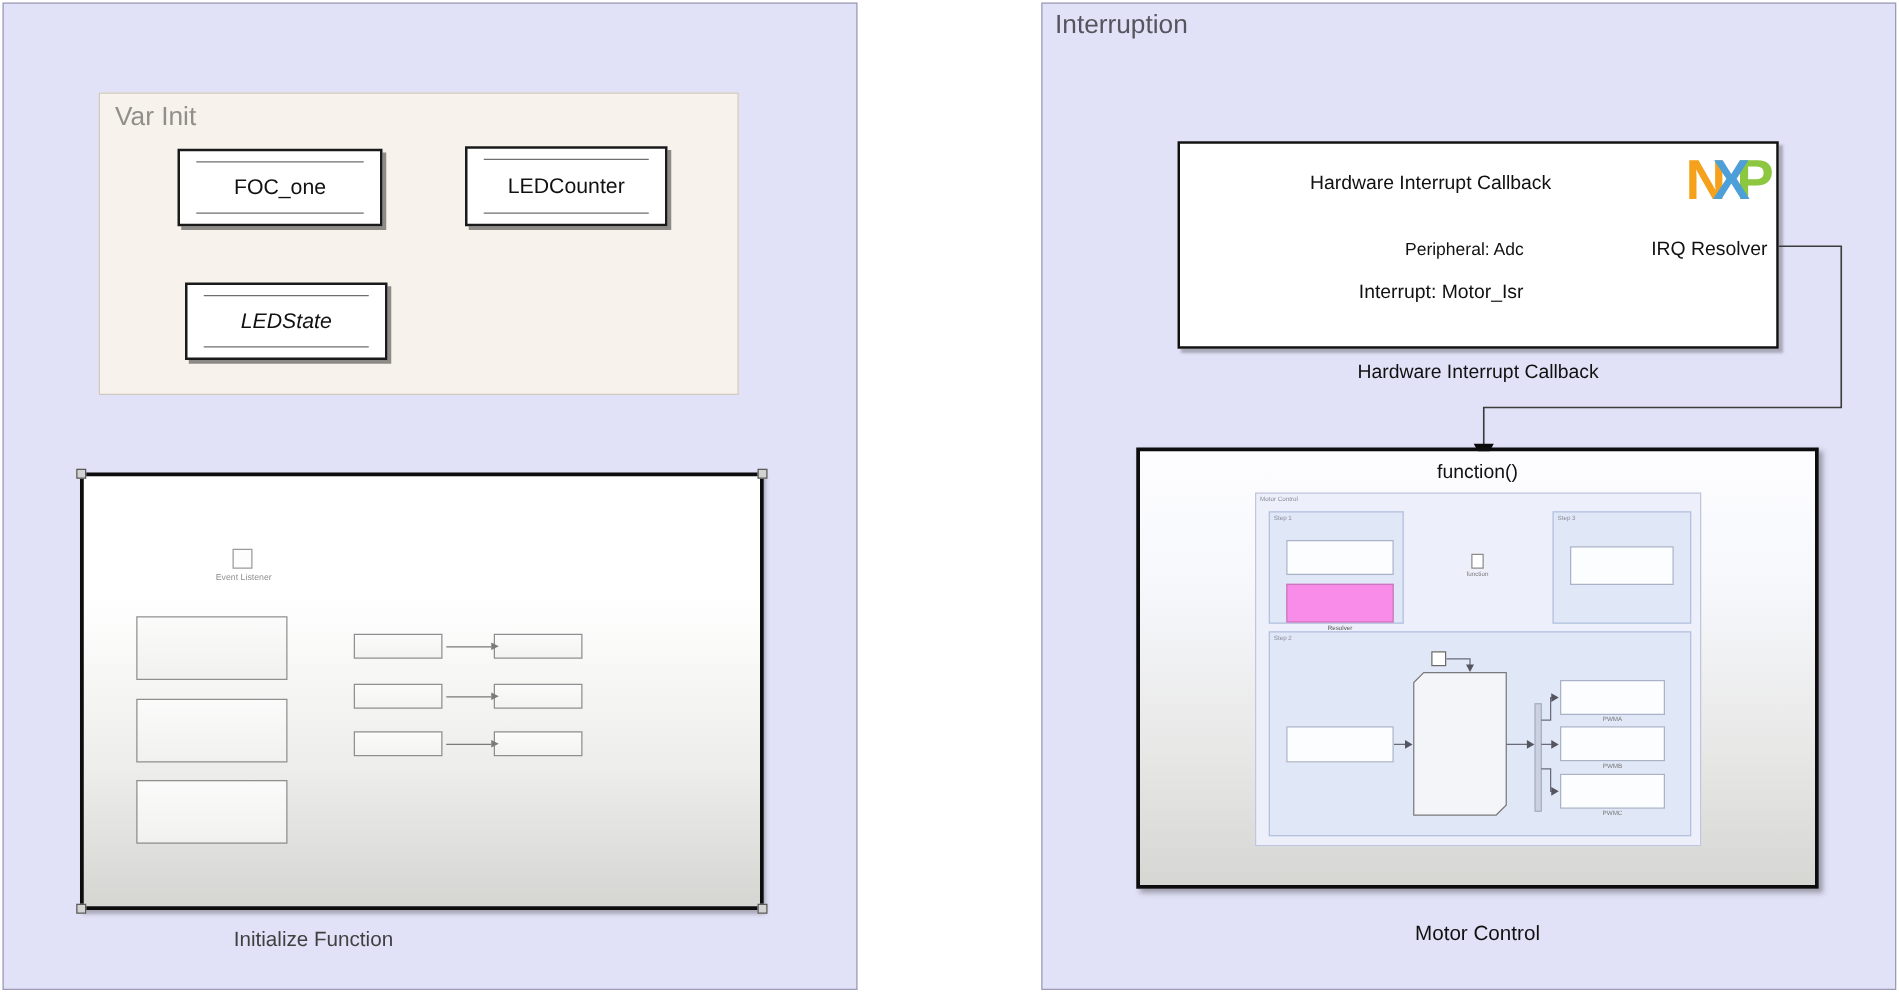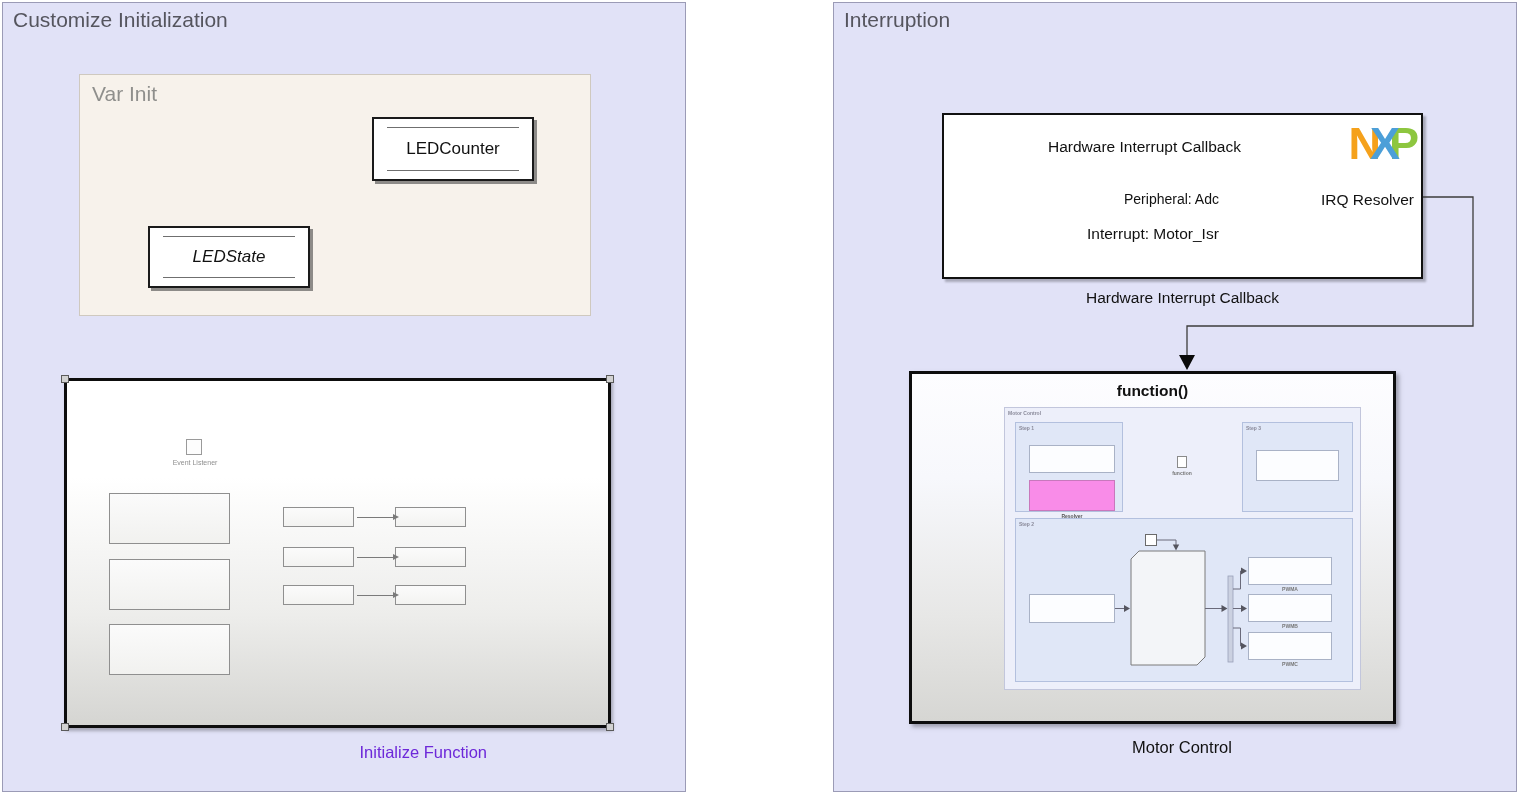--- a/index.html
+++ b/index.html
@@ -34,43 +34,43 @@
   #init-header { position:absolute; left:0; right:0; top:13px; display:flex; align-items:center; justify-content:center; gap:9px;
     font-size:18px; font-weight:bold; }
   #init-header svg { display:block; }
   #evt-block { position:absolute; left:119px; top:58px; width:16px; height:16px; border:1px solid #9A9A9A; background:#FDFDFD; }
   #evt-label { position:absolute; left:84px; top:78px; width:88px; text-align:center; font-size:7px; color:#8F8F8F; }
   .prev-lg { position:absolute; width:121px; height:51px; border:1px solid #8F8F8F; background:linear-gradient(#FBFBFB,#F1F1EF); }
   .prev-sm { position:absolute; width:71px; height:20px; border:1px solid #8F8F8F; background:linear-gradient(#FBFBFB,#F3F3F1); }
   .prev-arrow { position:absolute; left:290px; width:36px; height:1px; background:#7A7A7A; }
   .prev-arrow::after { content:""; position:absolute; right:-6px; top:-3px;
     border-left:6px solid #7A7A7A; border-top:3.5px solid transparent; border-bottom:3.5px solid transparent; }
-  #init-label { position:absolute; left:184px; top:740px; width:300px; text-align:right; font-size:16.5px; color:#6d28d9; }
+  #init-label { position:absolute; left:184px; top:740px; width:300px; text-align:left; font-size:16.5px; color:#404040; }
 
   
   #hw-block { position:absolute; left:108px; top:110px; width:481px; height:166px; background:#ffffff; border:2px solid #111;
     box-shadow:3px 3px 2px rgba(85,85,95,0.4); }
   #hw-title { position:absolute; left:104px; top:23px; font-size:15.5px; }
   #nxp-logo { position:absolute; right:4px; top:4px; display:flex; align-items:flex-start;
     font-weight:900; font-size:45px; line-height:1.1; letter-spacing:-2px; }
   #nxp-logo .n { color:#F5A11B; }
   #nxp-logo .x { color:#4C9FD8; margin-left:-9px; position:relative; z-index:2; }
   #nxp-logo .p { color:#8DC63F; margin-left:-9px; }
   #hw-peripheral { position:absolute; left:180px; top:76px;  font-size:14px; }
   #hw-interrupt  { position:absolute; left:143px; top:110px; font-size:15.5px; }
   #hw-port { position:absolute; right:7px; top:76px; font-size:15.5px; }
   #hw-label { position:absolute; left:108px; top:286px; width:481px; text-align:center; font-size:15.5px; }
 
   
   #connector-svg { position:absolute; left:0; top:0; width:684px; height:790px; pointer-events:none; }
 
   
-  #mc-block { position:absolute; left:75px; top:368px; width:487px; height:353px; border:3px solid #0D0D0D;
+  #mc-block { position:absolute; left:75px; top:355px; width:546px; height:353px; border:3px solid #0D0D0D;
     background:linear-gradient(180deg,#FDFDFF 0%,#F7F8FC 30%,#E7E7E6 70%,#D6D6D3 100%);
-    box-shadow:3px 3px 4px rgba(90,90,100,0.5);font-weight:bold; }
+    box-shadow:3px 3px 4px rgba(90,90,100,0.5); }
   #mc-header { position:absolute; left:0; right:0; top:8px; text-align:center; font-size:15.5px; }
   #mc-inner { position:absolute; left:92px; top:33px; width:357px; height:283px; background:#EDEFFA; border:1px solid #C2C6DC; }
   .tiny-title { position:absolute; left:3px; top:2px; font-size:5px; color:#8A8A9A; }
   .step { position:absolute; background:#E0E7F7; border:1px solid #B3C0DE; }
   #step1 { left:10px;  top:14px;  width:108px; height:90px; }
   #step3 { left:237px; top:14px;  width:111px; height:90px; }
   #step2 { left:10px;  top:110px; width:338px; height:164px; }
   .mini-rect { position:absolute; background:#FCFDFF; border:1px solid #A9B2C6; }
   #s1-white { left:13px; top:22px; width:86px; height:28px; }
   #s1-pink  { position:absolute; left:13px; top:57px; width:86px; height:31px; background:#F98CE8; border:1px solid #C878BC; }
@@ -84,24 +84,26 @@
   #pwm-a { top:38px; } #pwm-b { top:75px; } #pwm-c { top:113px; }
   .pwm-label { position:absolute; left:232px; width:84px; text-align:center; font-size:5px; color:#777; }
   #pwm-a-label { top:67px; } #pwm-b-label { top:104px; } #pwm-c-label { top:142px; }
   #step2-svg { position:absolute; left:0; top:0; width:338px; height:164px; }
   #mc-label { position:absolute; left:75px; top:735px; width:546px; text-align:center; font-size:16.5px; }
 </style>
 </head>
 <body>
 
 <div class="area" id="area-left">
-  <div class="area-title">Customize Initialization</div>
 
   <div id="var-init">
     <div class="area-sub-title">Var Init</div>
+    <div class="ds-block" id="blk-foc">
+      <span>FOC_one</span>
+    </div>
     <div class="ds-block" id="blk-ledcnt">
       <span>LEDCounter</span>
     </div>
     <div class="ds-block" id="blk-ledstate">
       <span>LEDState</span>
     </div>
   </div>
 
   <div id="init-fn">
     <div class="handle h-tl"></div>

